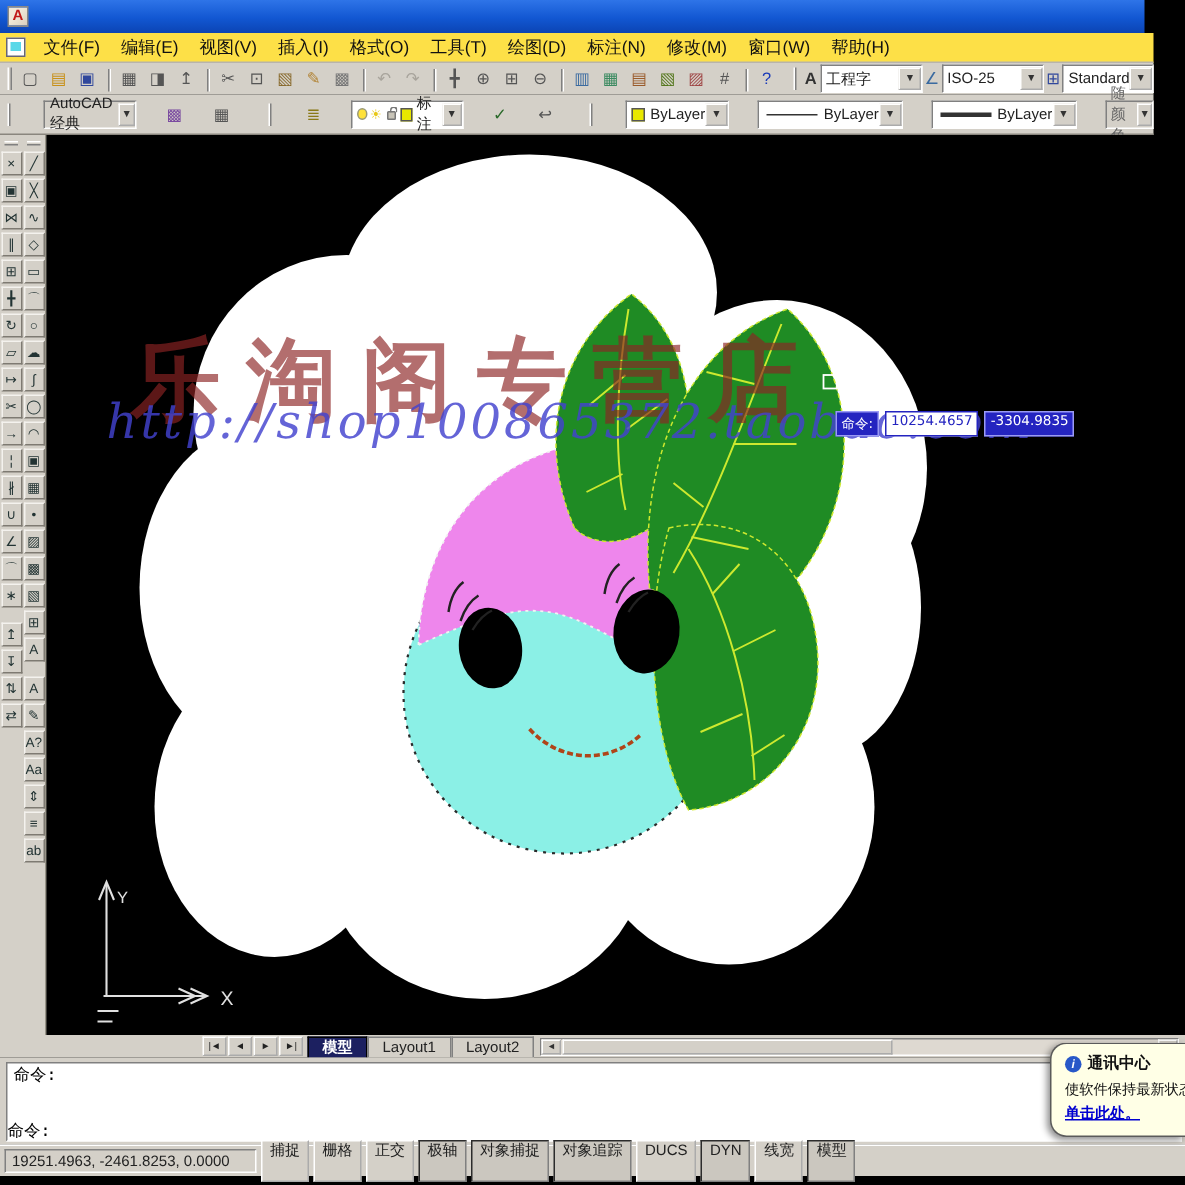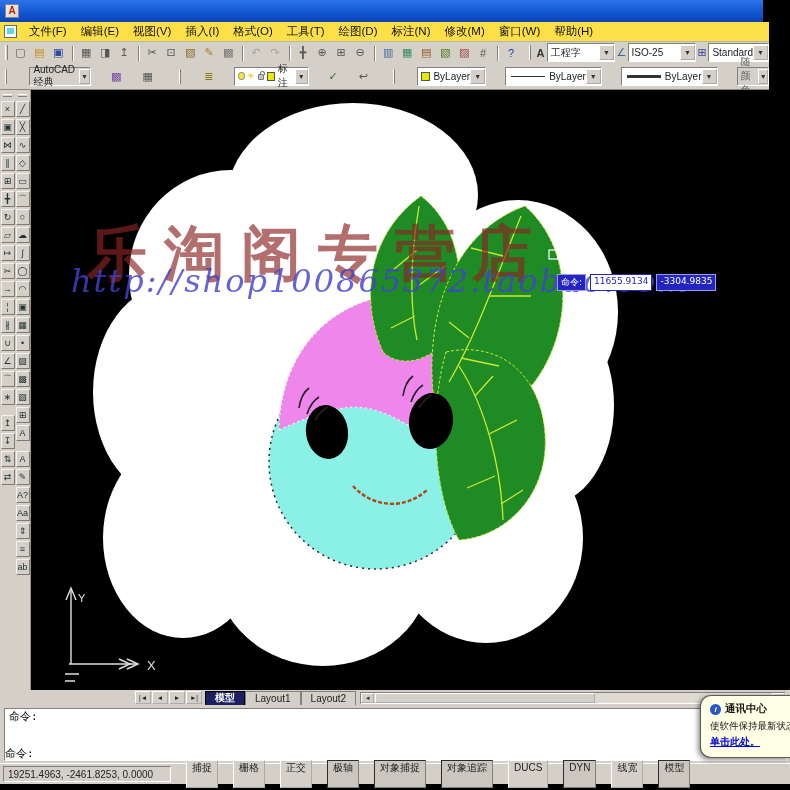--- a/index.html
+++ b/index.html
@@ -105,21 +105,21 @@
     background:#d4d0c8; padding:3px 2px 2px 4px; }
   .cmdtext { width:100%; height:100%; background:#fff;
     border:1px solid; border-color:#808080 #fff #fff #808080;
     font-family:"DejaVu Sans Mono","Liberation Mono",monospace; font-size:11px; color:#000;
     padding:1px 4px; display:flex; flex-direction:column; }
   .cmd-line { height:14px; line-height:14px; }
 
   
   .statusbar { position:absolute; left:0; top:763px; width:790px; height:21px;
     background:#d4d0c8; border-top:1px solid #fff; display:flex; align-items:center;
-    gap:15px; font-size:10px; color:#222; padding:0 3px; }
+    gap:3px; font-size:10px; color:#222; padding:0 3px; }
   .coords { width:168px; height:16px; line-height:15px; padding-left:4px;
     border:1px solid; border-color:#808080 #fff #fff #808080; }
   .sbtn { height:28px; line-height:14px; padding:0 5px; background:#d4d0c8;
     border:1px outset #fff; white-space:nowrap; }
   .sbtn.pressed { border:1px inset #808080; background:#cbc7bf; }
 
   
   .balloon { position:absolute; right:0; top:695px; width:90px; height:63px;
     background:#ffffe6; border:1px solid #5a5a5a; border-right:none;
     border-radius:11px 0 0 11px; padding:6px 2px 4px 9px; z-index:20;
@@ -405,21 +405,21 @@
         <path d="M34,584 L48,584 M34,591 L44,591"></path>
       </g>
       <text x="116" y="580" fill="var(--c-ucs)" font-size="13">X</text>
       <text x="47" y="512" fill="var(--c-ucs)" font-size="11">Y</text>
       <rect x="518" y="160" width="9" height="9" fill="none" stroke="#ffffff" stroke-width="1.2"></rect>
     </svg>
     <div class="watermark">乐淘阁专营店</div>
     <div class="watermark-url">http://shop100865372.taobao.com</div>
     <div class="dyn-tip">
       <span class="dyn-label">命令:</span>
-      <span class="dyn-box dyn-x">11655.9134</span>
+      <span class="dyn-box dyn-x">10254.4657</span>
       <span class="dyn-box dyn-y">-3304.9835</span>
     </div>
   </div>
 
   <div class="tabbar">
     <div class="tab-spacer"></div>
     <div style="display:flex">
 
     <div class="navbtn">
           <span>|◄</span>

